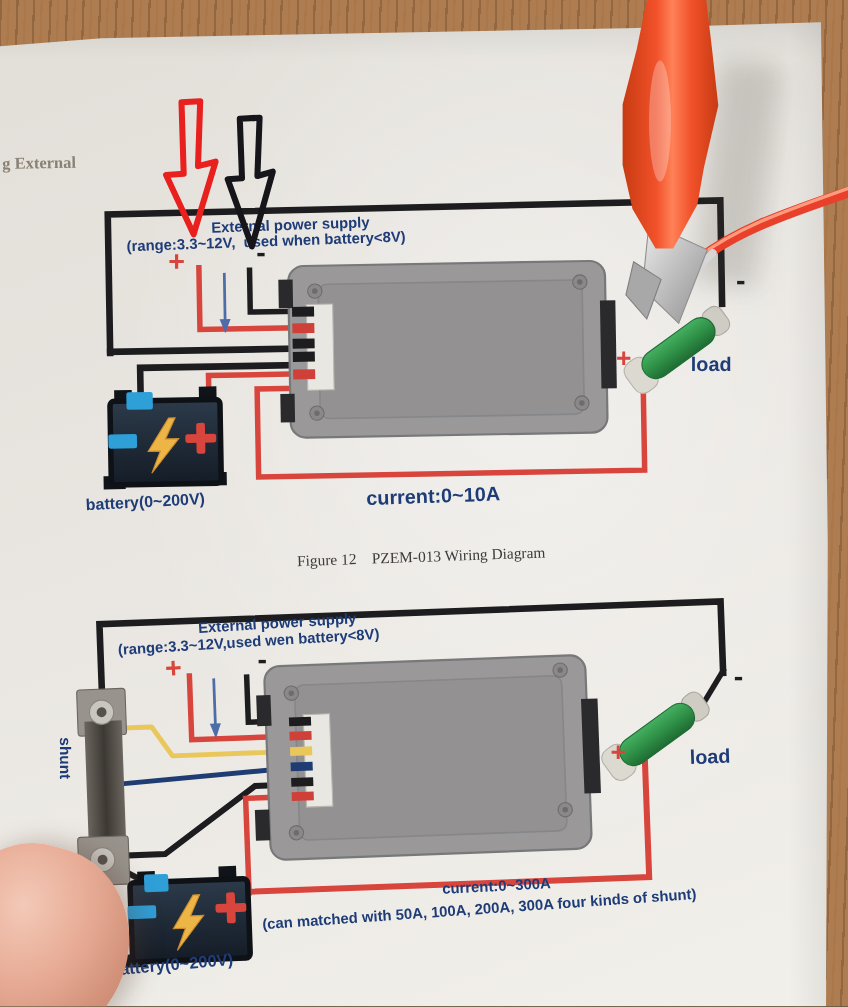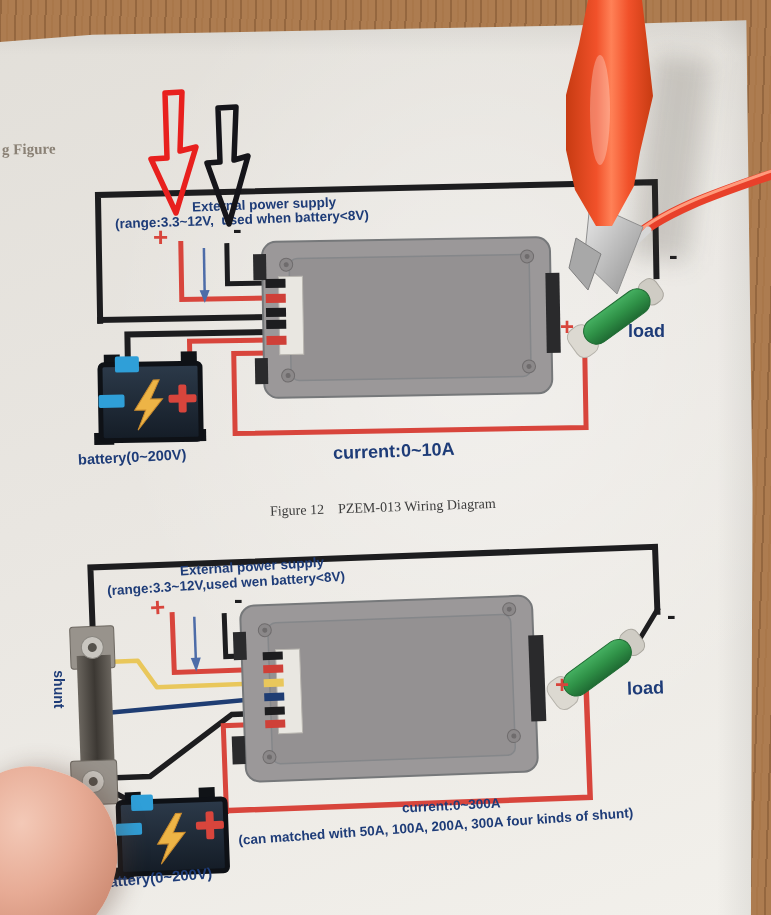--- a/index.html
+++ b/index.html
@@ -198,21 +198,21 @@
       </g>
 
       <g transform="translate(560,702) rotate(-34)">
         <rect x="-8" y="-16" width="24" height="32" rx="9" fill="#dcd9d1" stroke="#b5b2aa"></rect>
         <rect x="80" y="-13" width="20" height="26" rx="8" fill="#cfccc4" stroke="#aaa79f"></rect>
         <rect x="8" y="-13" width="78" height="26" rx="13" fill="url(#greenGrad)" stroke="#1f6b33"></rect>
       </g>
     </g>
   </svg>
 
-  <div class="lbl serif" style="left:2px;top:142px;font-size:15px;font-weight:bold;color:#8a8175;transform:rotate(-1deg);">g Figure</div>
+  <div class="lbl serif" style="left:2px;top:142px;font-size:15px;font-weight:bold;color:#8a8175;transform:rotate(-1deg);">g External</div>
 
   <div class="lbl" style="left:192px;top:198px;font-size:13.5px;transform:rotate(-2deg);">External power supply</div>
   <div class="lbl" style="left:115px;top:213px;font-size:13.5px;transform:rotate(-2deg);">(range:3.3~12V,  used when battery&lt;8V)</div>
   <div class="lbl red" style="left:153px;top:224px;font-size:26px;">+</div>
   <div class="lbl blk" style="left:233px;top:216px;font-size:26px;">-</div>
   <div class="lbl" style="left:78px;top:450px;font-size:14.5px;transform:rotate(-3deg);">battery(0~200V)</div>
   <div class="lbl" style="left:333px;top:442px;font-size:18px;transform:rotate(-2deg);">current:0~10A</div>
   <div class="lbl" style="left:628px;top:322px;font-size:18px;">load</div>
   <div class="lbl red" style="left:560px;top:314px;font-size:24px;">+</div>
   <div class="lbl blk" style="left:669px;top:242px;font-size:26px;">-</div>

